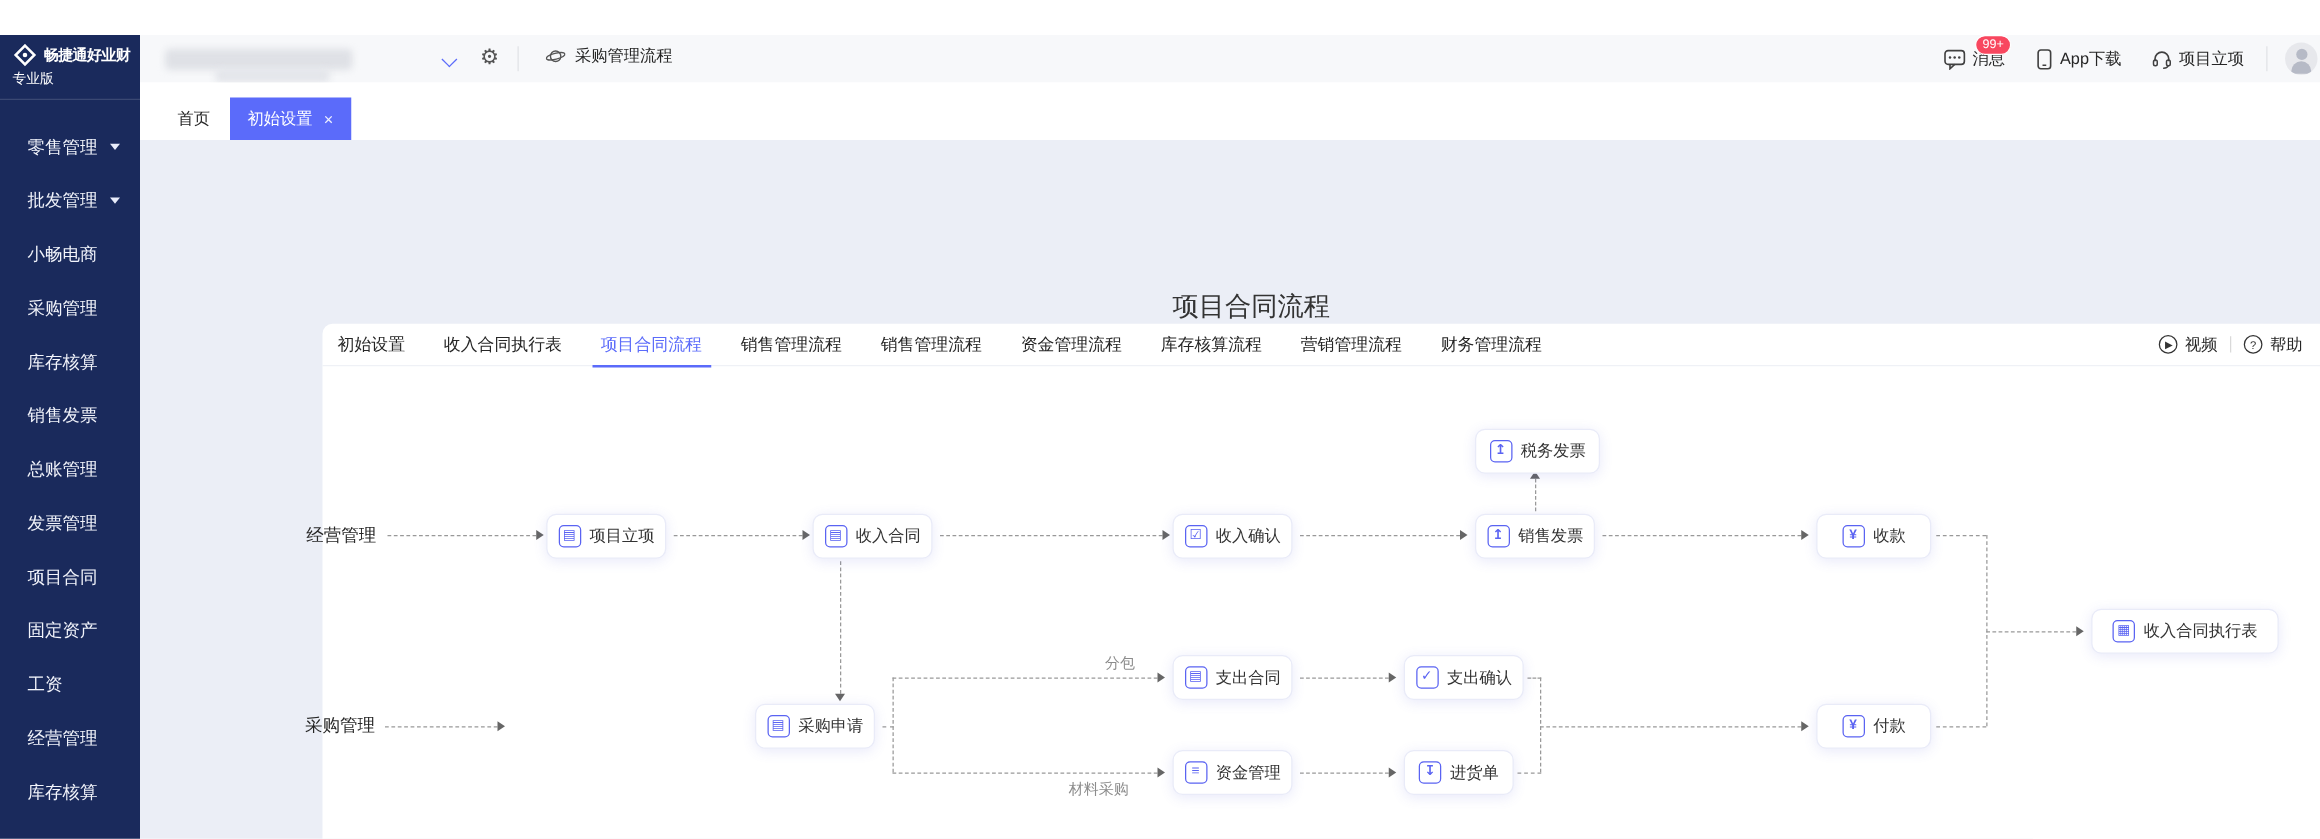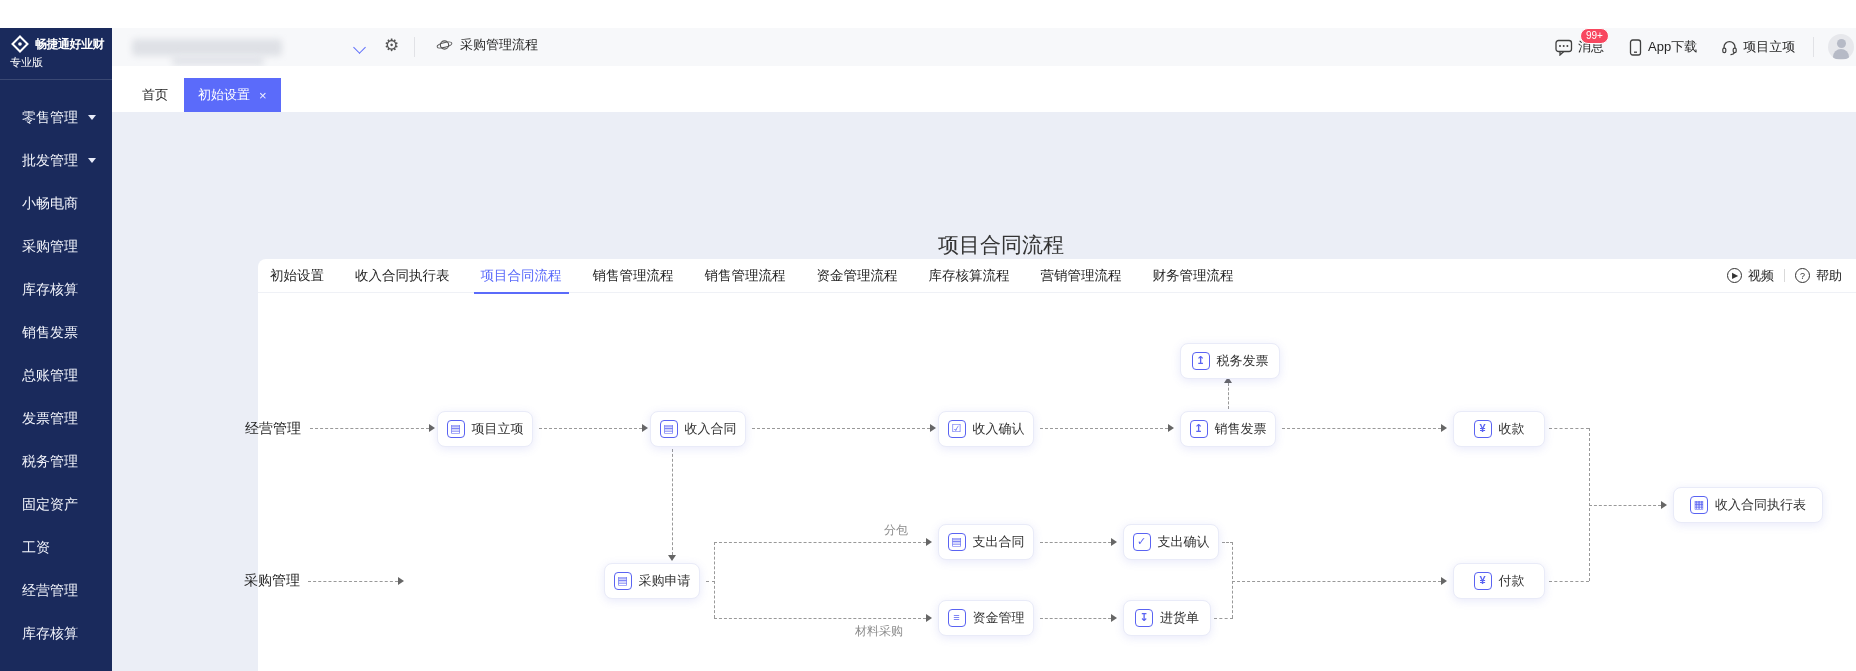--- a/index.html
+++ b/index.html
@@ -106,21 +106,21 @@
       <div class="sb-item">
         <span>销售发票</span>
       </div>
       <div class="sb-item">
         <span>总账管理</span>
       </div>
       <div class="sb-item">
         <span>发票管理</span>
       </div>
       <div class="sb-item">
-        <span>税务管理</span>
+        <span>项目合同</span>
       </div>
       <div class="sb-item">
         <span>固定资产</span>
       </div>
       <div class="sb-item">
         <span>工资</span>
       </div>
       <div class="sb-item">
         <span>经营管理</span>
       </div>

